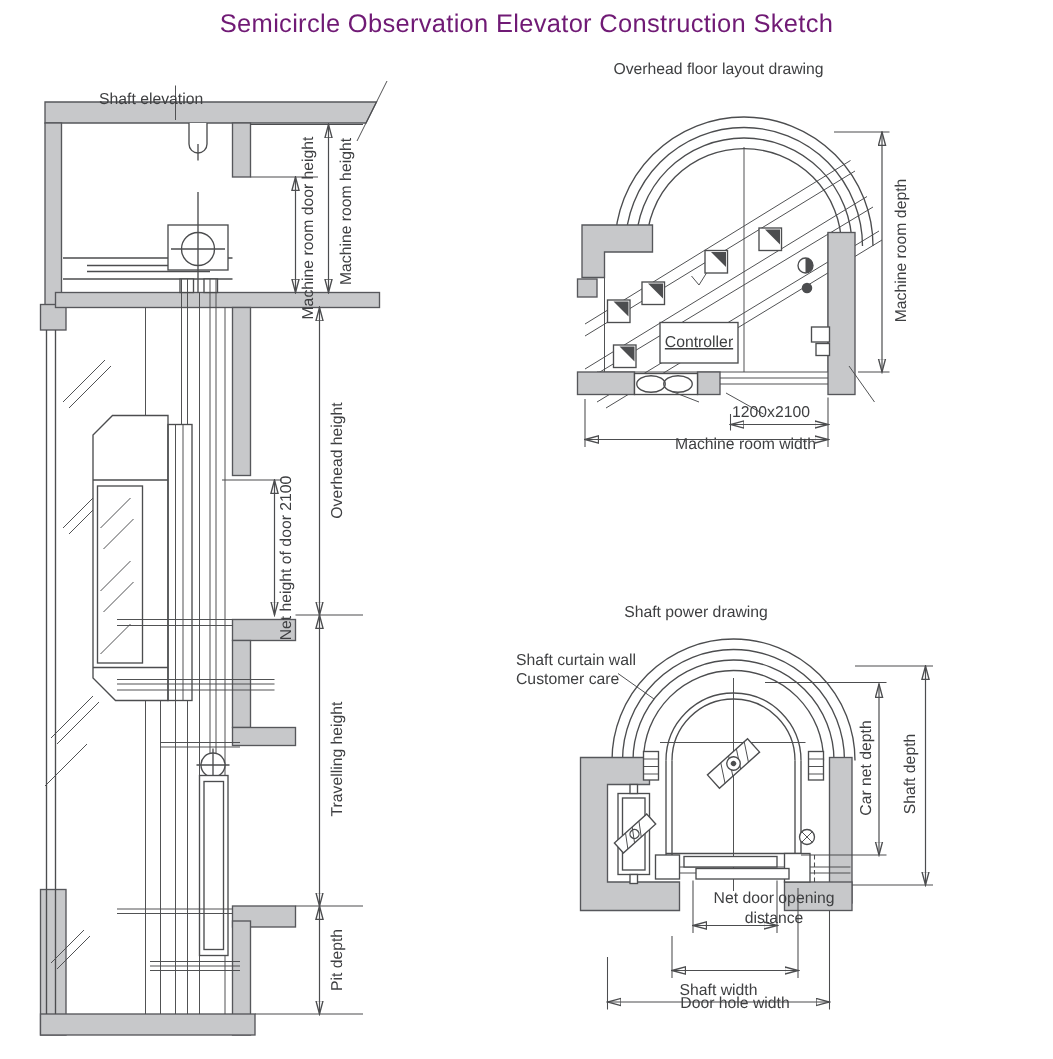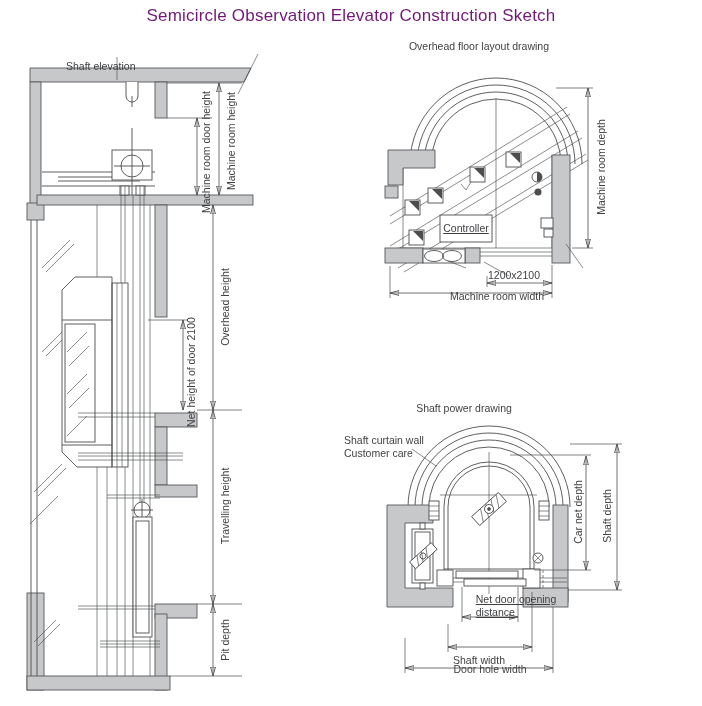--- a/index.html
+++ b/index.html
@@ -10,21 +10,21 @@
   .w{fill:#c7c8ca;stroke:#56575b;}
   .wh{fill:#fff;}
   .n{fill:none;}
   .t{stroke-width:0.65;}
   .ext{stroke-width:0.7;}
   .dim{stroke-width:0.8;marker-start:url(#ma);marker-end:url(#ma);}
   .f{fill:#4c4d4f;stroke:none;}
   .dash{stroke-dasharray:3 2;stroke-width:0.7;}
   .lbl{position:absolute;font-size:10.5px;line-height:12.5px;color:#3e3f41;white-space:pre-line;}
   .c{transform:translateX(-50%);text-align:center;white-space:nowrap;}
-  .cc{transform:translateX(-50%);white-space:pre-line;text-decoration:underline;}
+  .cc{transform:translateX(-50%);text-align:center;white-space:pre-line;}
   .v{transform:translate(-50%,-50%) rotate(-90deg);white-space:nowrap;}
   .ttl{font-size:17px;letter-spacing:.2px;color:#701a75;}
 </style>
 </head>
 <body>
 
 <div class="stage">
 
 <svg width="702" height="706" viewBox="0 0 702 706">
   <defs>

